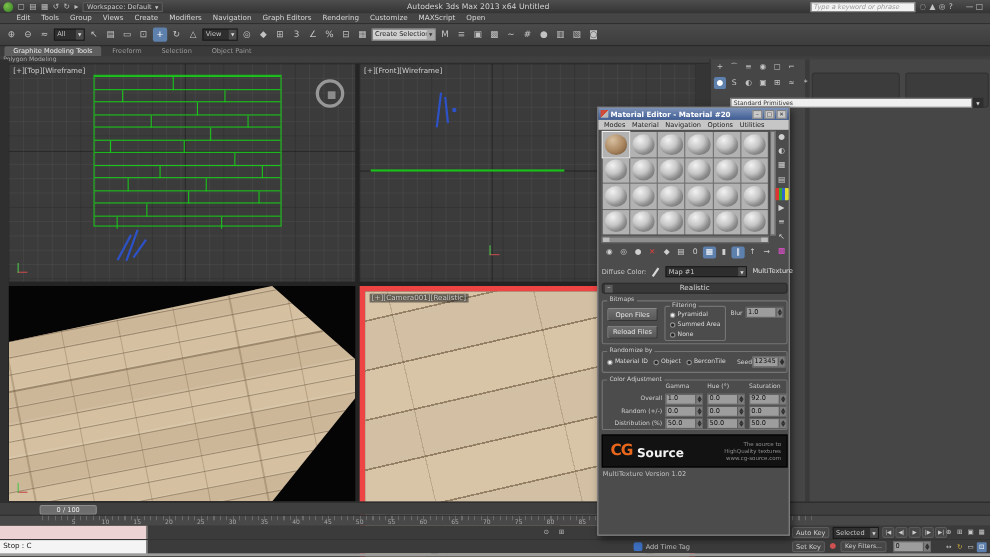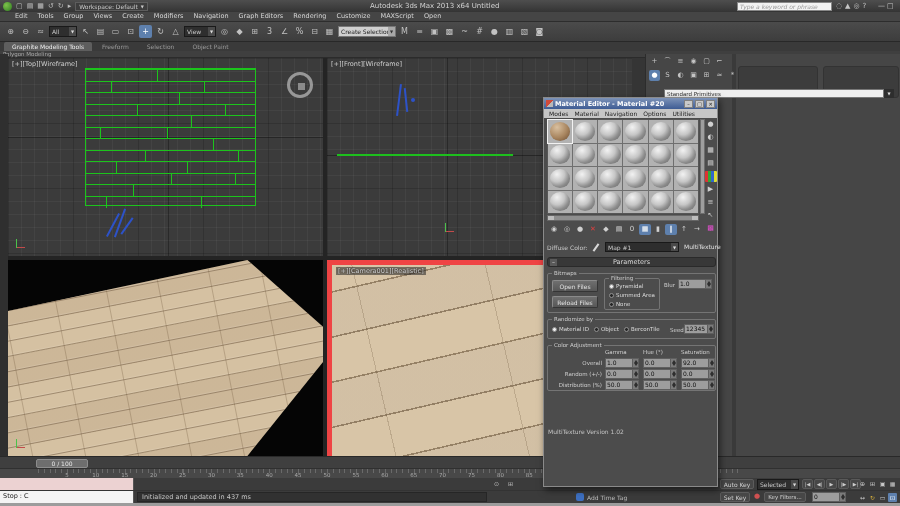--- a/index.html
+++ b/index.html
@@ -417,21 +417,20 @@
     <span id="navtop" style="position:absolute;left:858px;top:1px;display:flex;gap:1px;">
         <span class="navi">⊕</span>
         <span class="navi">⊞</span>
         <span class="navi">▣</span>
         <span class="navi">▦</span>
       </span>
   </div>
 
   <div id="status2" class="abs">
     <div id="listenerwhite">Stop : C</div>
-    <div class="statbox" style="left:137px;top:1px;width:350px;height:10px;">Initialized and updated in 437 ms</div>
     <span id="addtag">
       <i id="addtagicon"></i>
       <span class="t">Add Time Tag</span>
     </span>
     <span class="sbtn" style="left:720px;top:1px;width:30px;height:10px;line-height:9px;">Set Key</span>
     <span class="sicon keyicon" style="left:754px;top:1px;">●</span>
     <span class="sbtn" style="left:764px;top:1px;width:42px;height:10px;line-height:9px;font-size:5.5px;">Key Filters...</span>
     <span id="framespinhost"><div class="spin" style="left: 812px; top: 1px; width: 34px;">
           <span class="v">0</span>
           <span class="ar">
@@ -573,21 +572,21 @@
       <i id="pencil"></i>
       <span class="dd" id="mapdd">
         <span class="ddt">Map #1</span>
         <span class="dda">▼</span>
       </span>
       <span id="multitex">MultiTexture</span>
     </div>
 
     <div id="rollout">
       <span class="minus">–</span>
-      <span class="rt">Parameters</span>
+      <span class="rt">Realistic</span>
     </div>
 
     <div class="grp" id="grpBitmaps" style="left:3px;top:175px;width:169px;height:40px;">
       <span class="glab">Bitmaps</span>
       <span class="btn3d" style="left:4px;top:6px;width:46px;height:12px;line-height:11px;">Open Files</span>
       <span class="btn3d" style="left:4px;top:22px;width:46px;height:12px;line-height:11px;">Reload Files</span>
       <div class="grp" id="grpFiltering" style="left:56px;top:4px;width:56px;height:32px;">
         <span class="glab">Filtering</span>
         <div id="filterradios" style="position:absolute;left:4px;top:4px;display:flex;flex-direction:column;gap:2px;">
             <span class="rb">
@@ -707,16 +706,25 @@
         </div>
         <div class="spin" style="left: 133px; top: 34px; width: 34px;">
           <span class="v">50.0</span>
           <span class="ar">
             <i class="au"></i>
             <i class="ad"></i>
           </span>
         </div>
       </div>
 
+    <div id="banner">
+      <span class="cg">CG</span>
+      <span class="src">Source</span>
+      <span class="tag" id="bannertag">
+          <span style="display: block;">The source to</span>
+          <span style="display: block;">HighQuality textures</span>
+          <span style="display: block;">www.cg-source.com</span>
+        </span>
+    </div>
     <span id="medversion">MultiTexture Version 1.02</span>
   </div>
 
 </div>
 
 </body></html>

